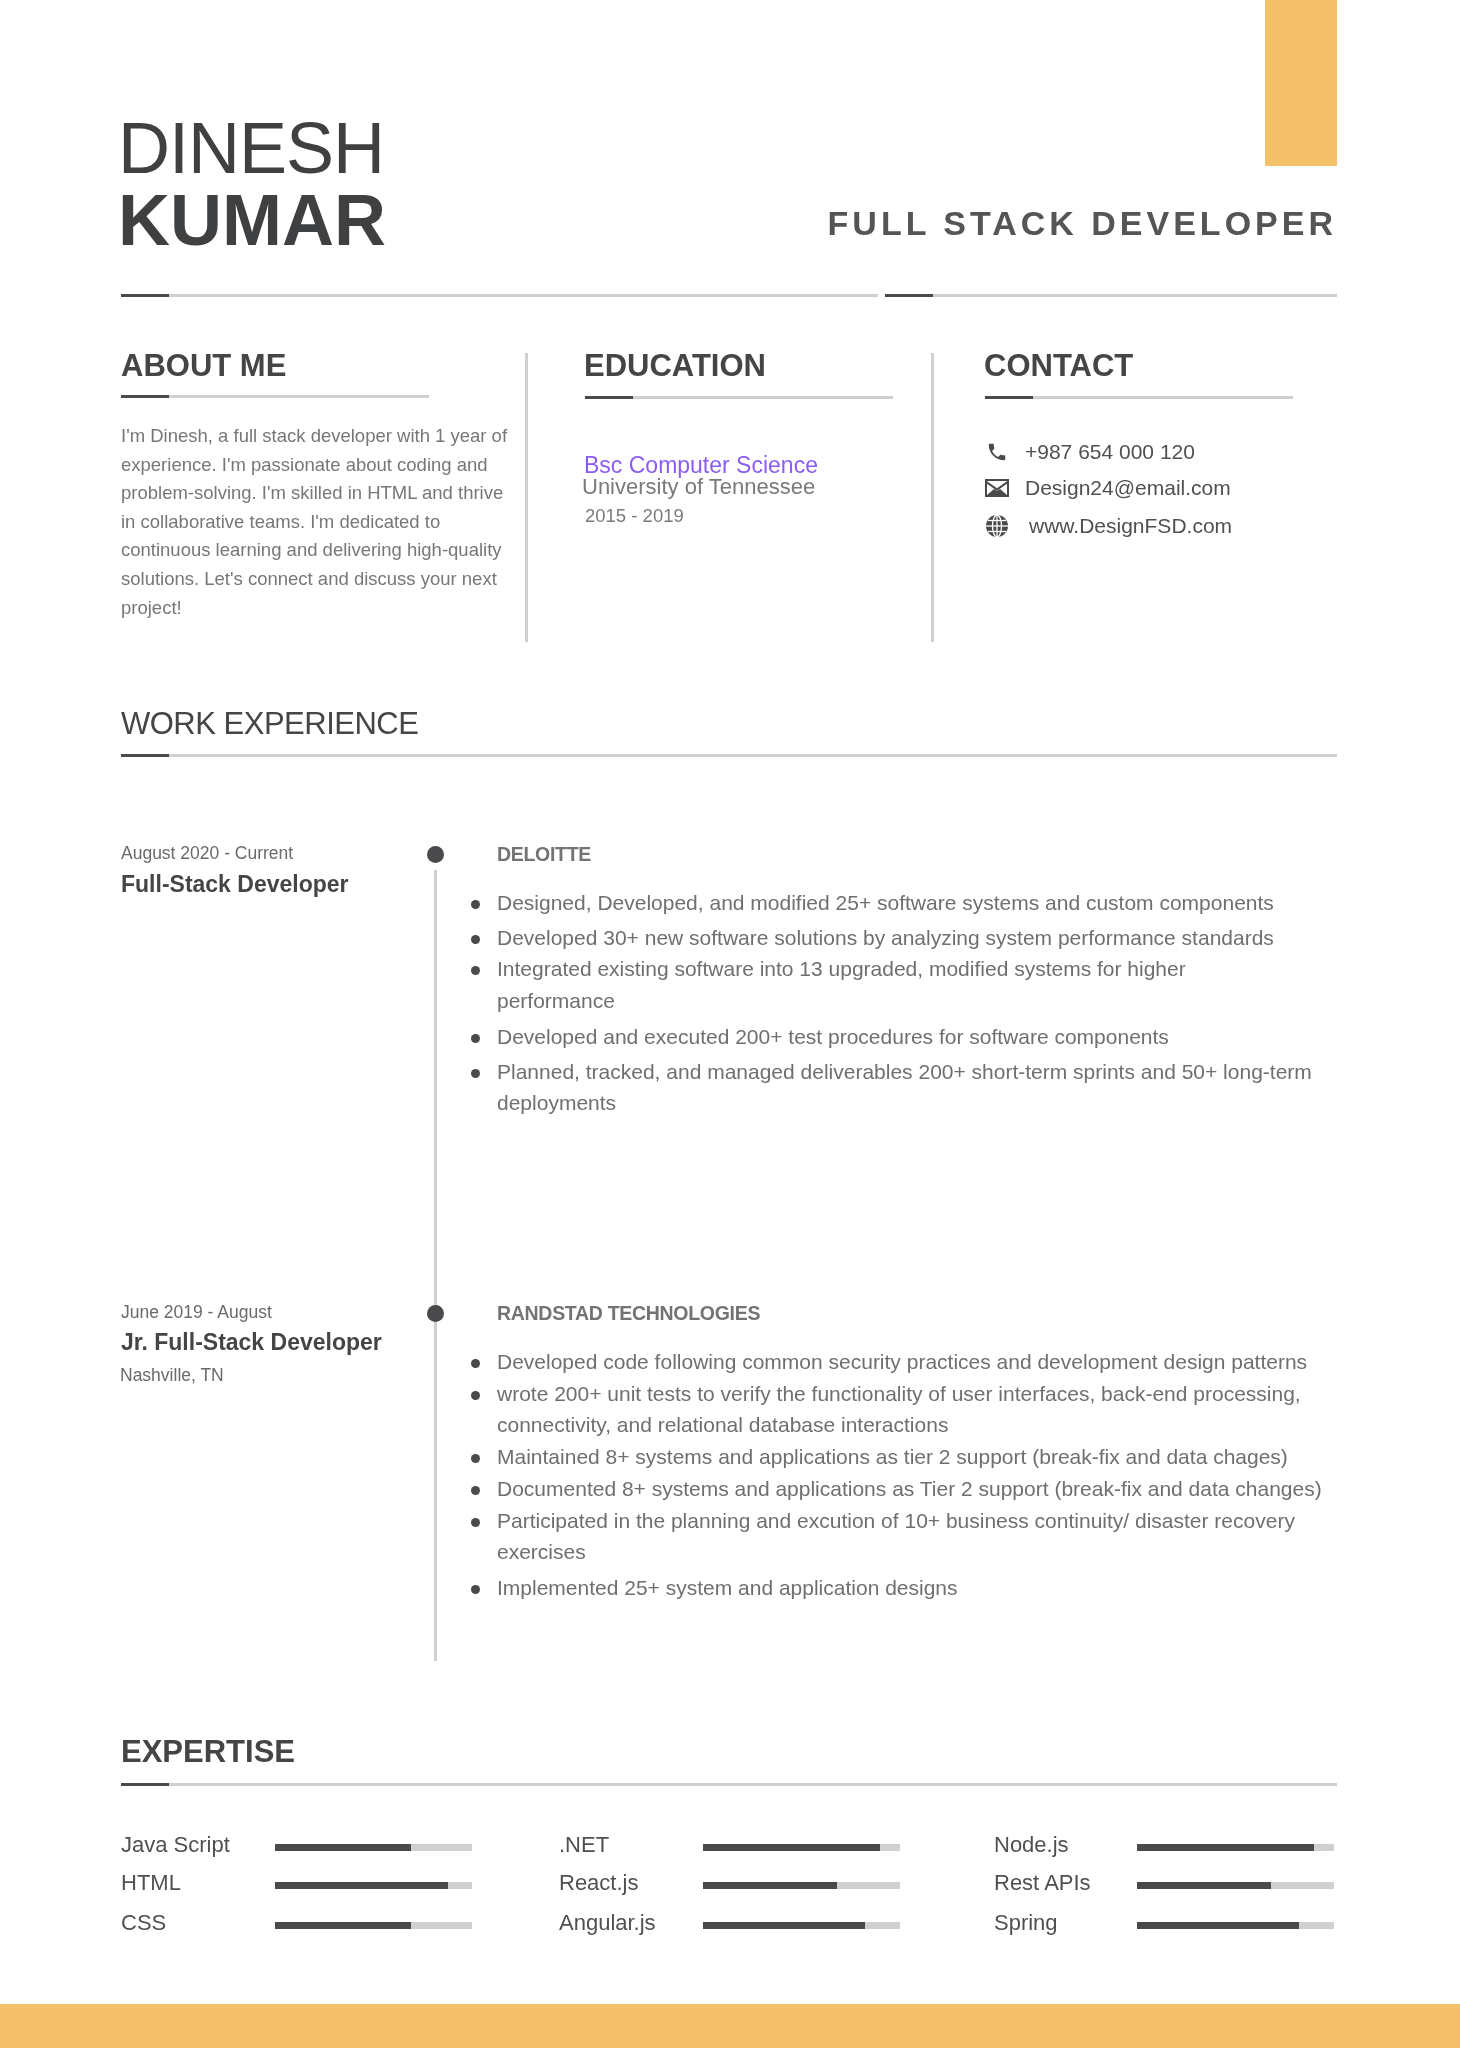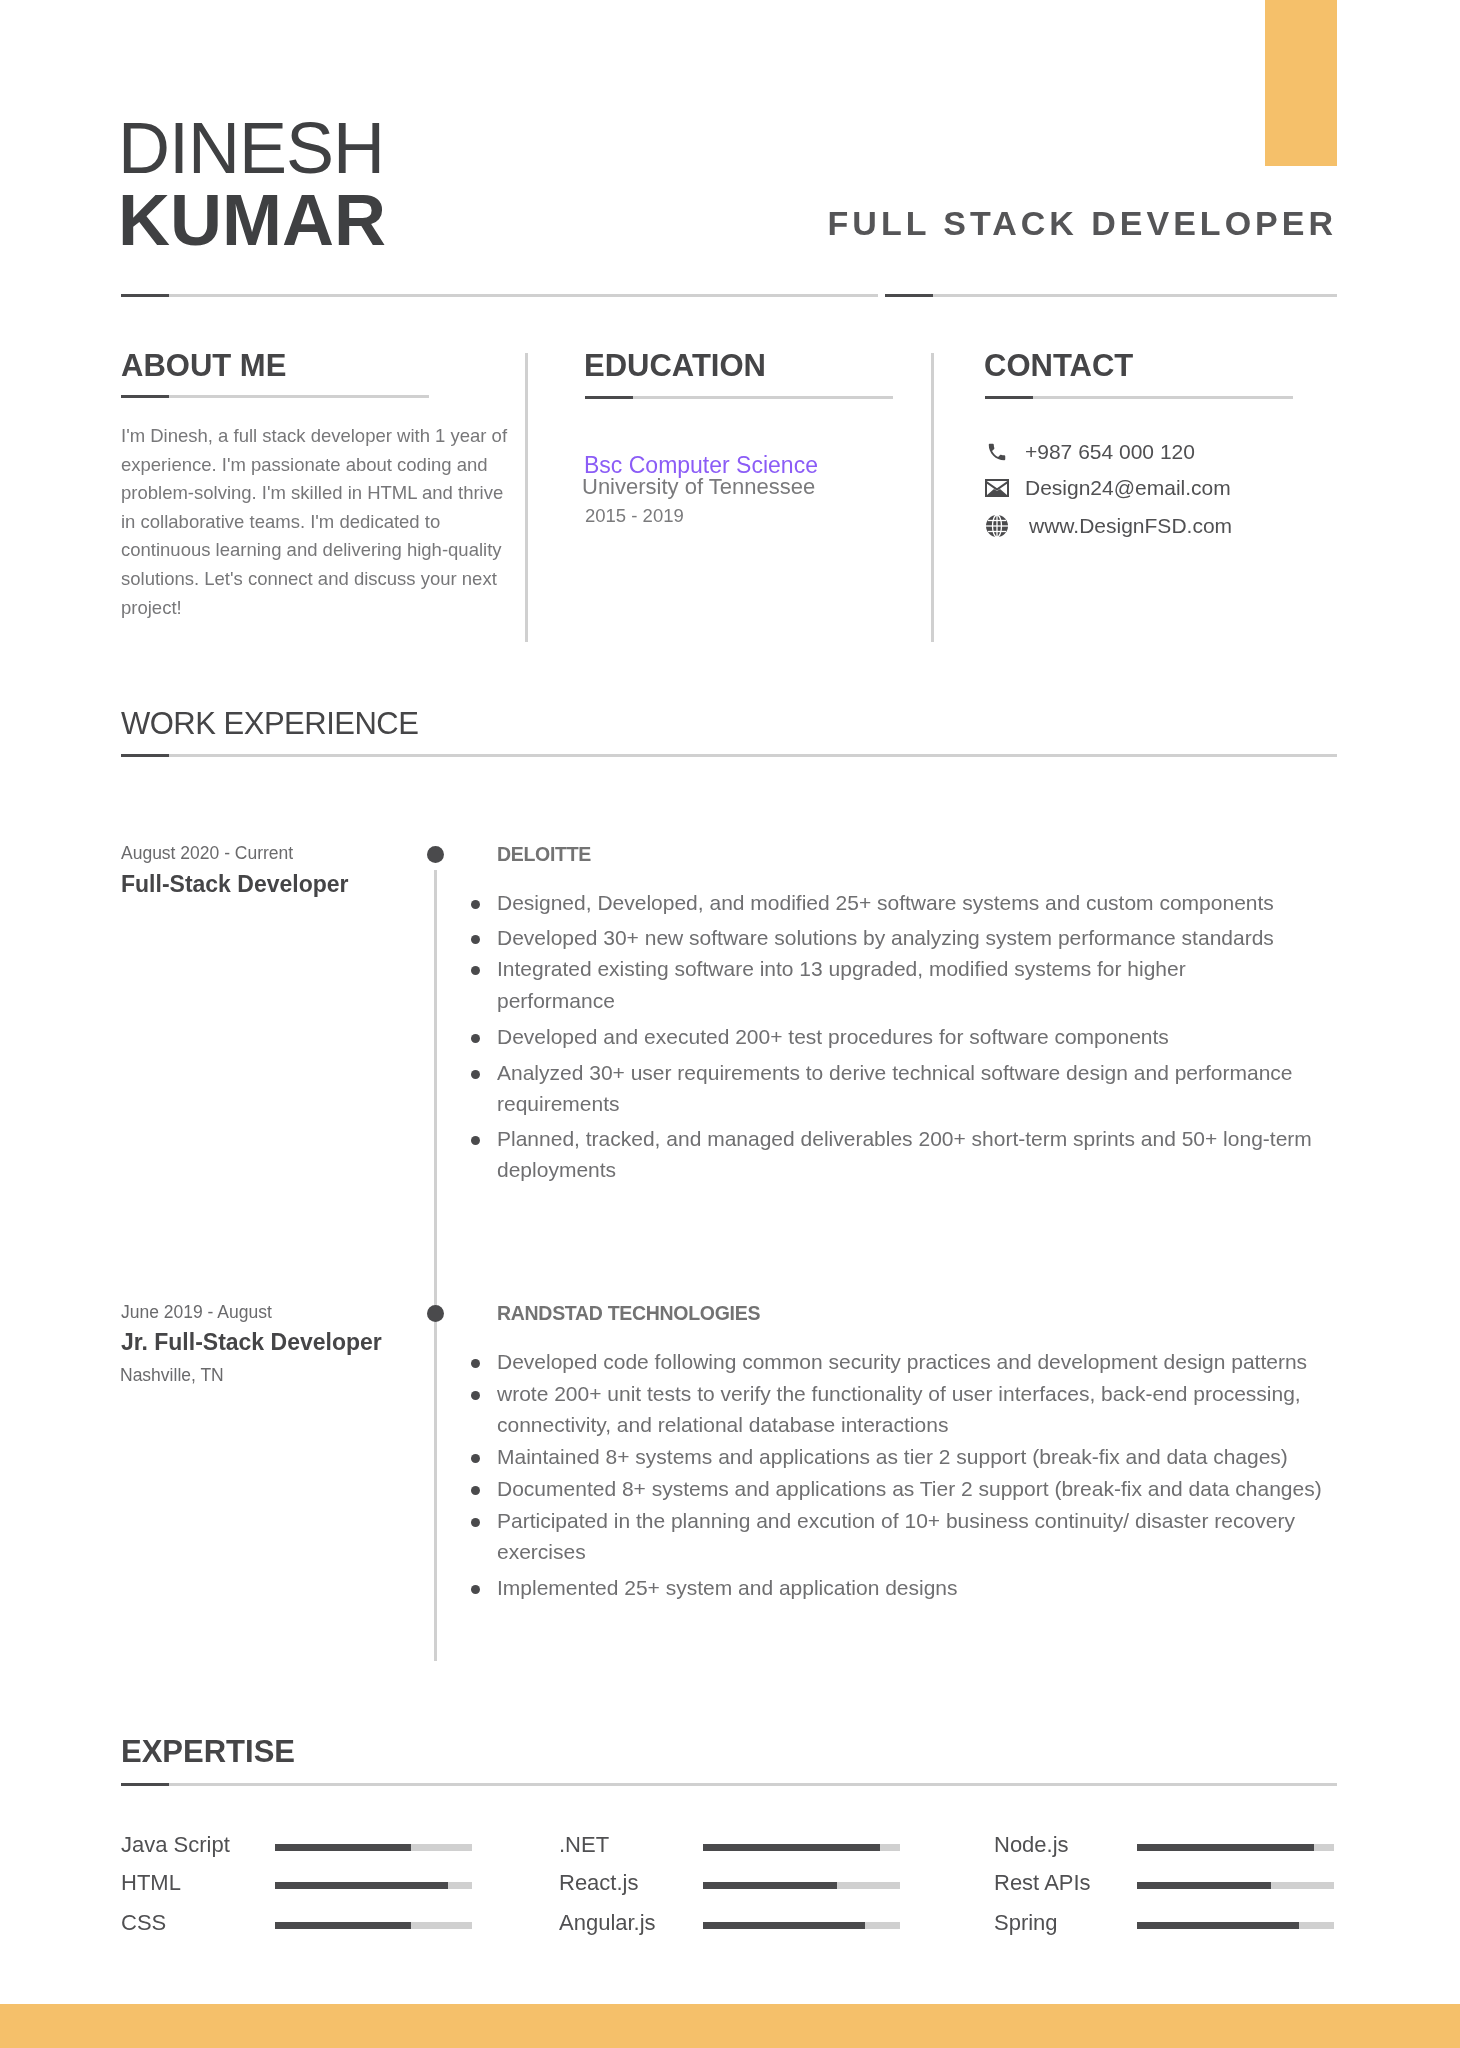--- a/index.html
+++ b/index.html
@@ -122,21 +122,20 @@
 
 <div class="job-date" style="top:843px;">August 2020 - Current</div>
 <div class="job-role" style="top:871px;">Full-Stack Developer</div>
 <div class="timeline-dot" style="top:846px;"></div>
 <div class="company" style="top:843px;">DELOITTE</div>
 <ul class="bullets" style="top:887px;">
   <li>Designed, Developed, and modified 25+ software systems and custom components</li>
   <li style="margin-top:3px;">Developed 30+ new software solutions by analyzing system performance standards</li>
   <li style="width:770px;">Integrated existing software into 13 upgraded, modified systems for higher performance</li>
   <li style="margin-top:5px;">Developed and executed 200+ test procedures for software components</li>
-  <li style="margin-top:4px; width:830px;">Analyzed 30+ user requirements to derive technical software design and performance requirements</li>
   <li style="margin-top:3px; width:850px;">Planned, tracked, and managed  deliverables 200+ short-term sprints and 50+ long-term deployments</li>
 </ul>
 
 <div class="job-date" style="top:1302px;">June 2019 - August</div>
 <div class="job-role" style="top:1329px;">Jr. Full-Stack Developer</div>
 <div class="job-loc" style="top:1365px;">Nashville, TN</div>
 <div class="timeline-dot" style="top:1305px;"></div>
 <div class="company" style="top:1302px;">RANDSTAD TECHNOLOGIES</div>
 <ul class="bullets" style="top:1346px;">
   <li>Developed code following common security practices and development design patterns</li>

